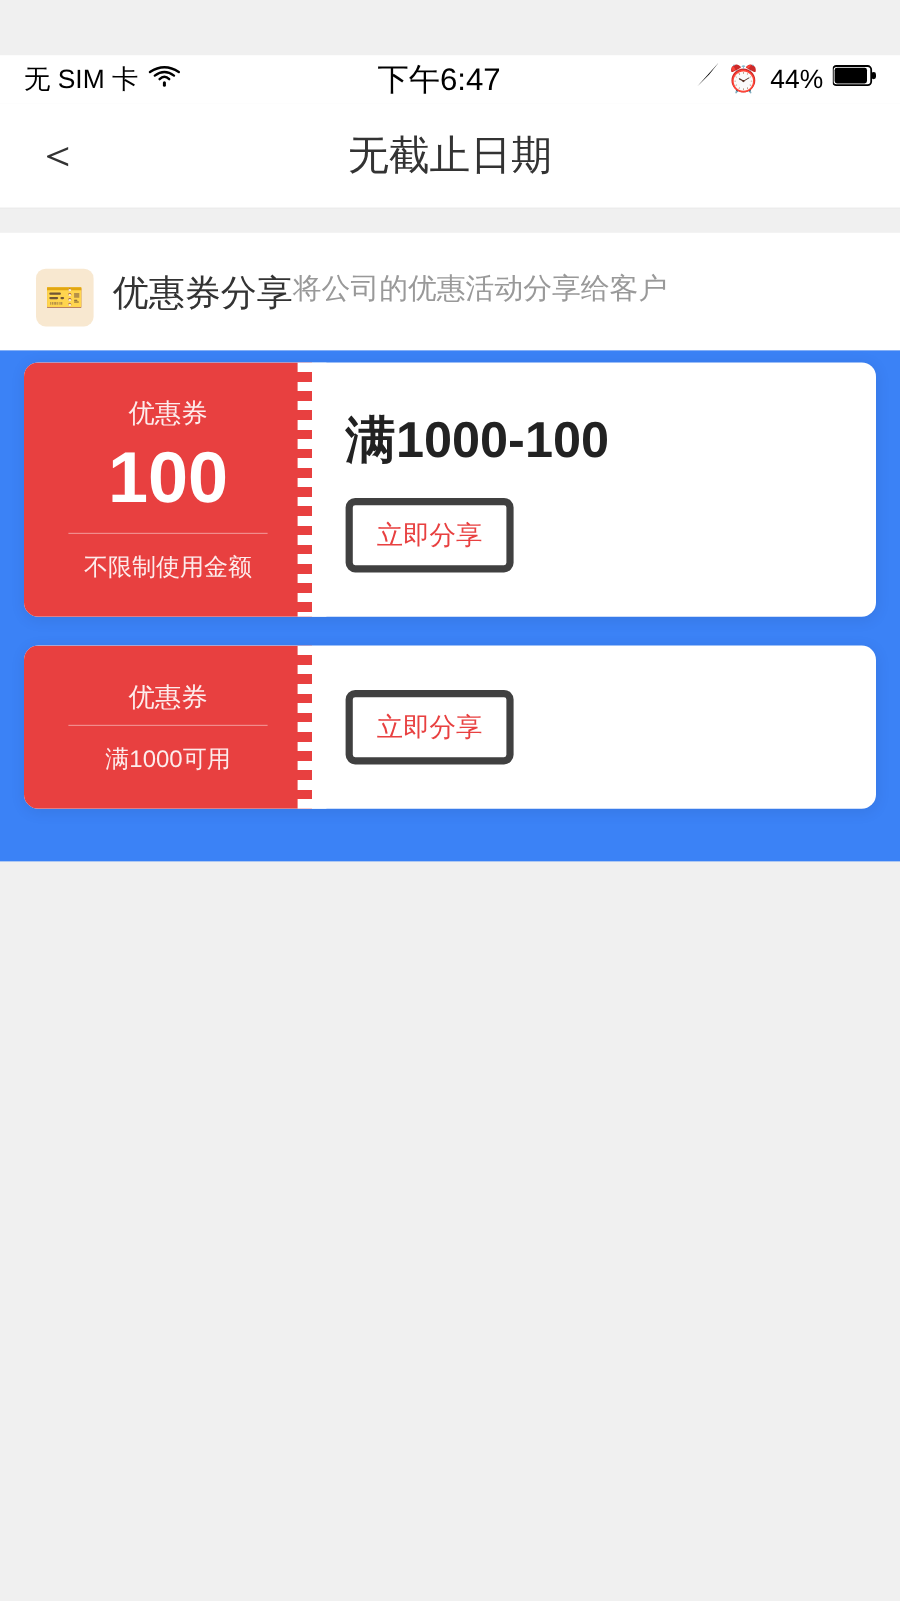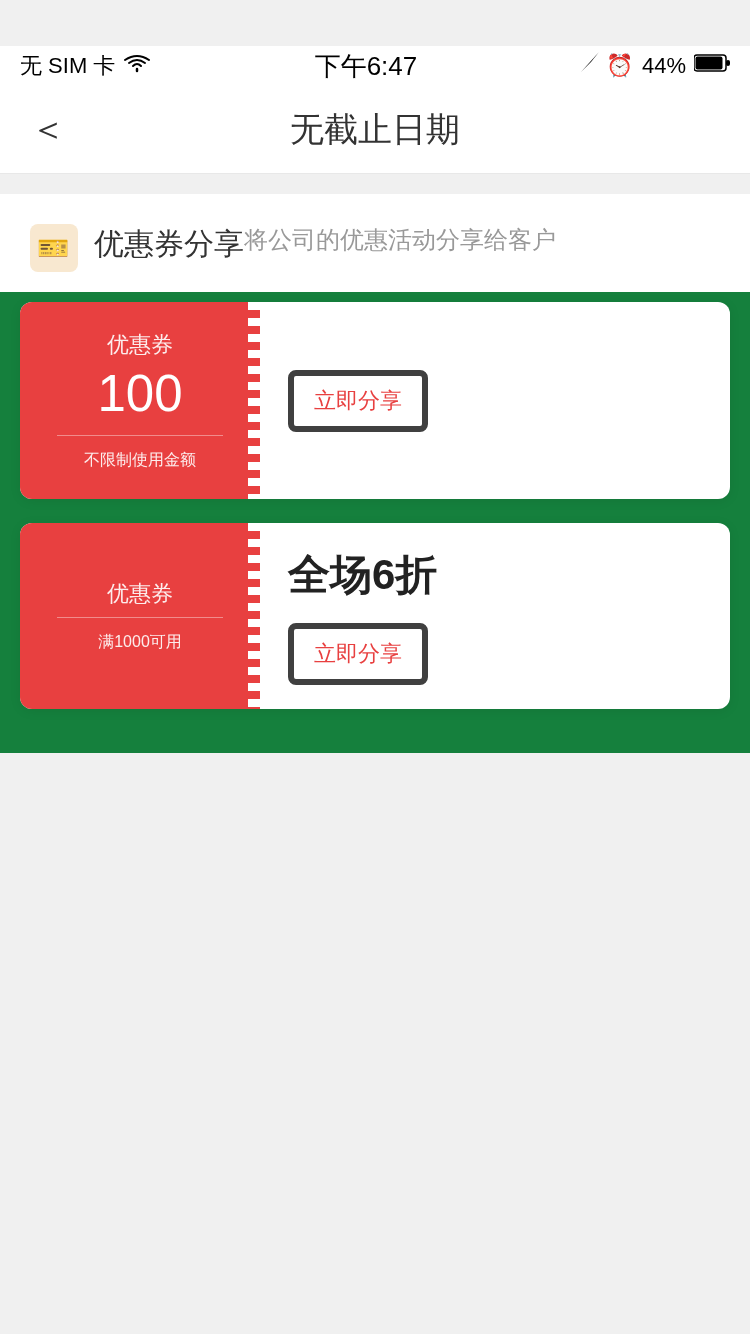--- a/index.html
+++ b/index.html
@@ -102,21 +102,21 @@
       font-weight: 500;
       margin-bottom: 6px;
     }
     .section-subtitle {
       font-size: 24px;
       color: #999;
     }
 
     
     .coupon-list {
-      background: #15803d;
+      background: #3b82f6;
       padding: 10px 20px 20px 20px;
     }
 
     
     .coupon-card {
       width: 100%;
       background: #fff;
       border-radius: 12px;
       box-shadow: 0 2px 12px rgba(0,0,0,0.08);
       margin-bottom: 24px;
@@ -156,34 +156,34 @@
       z-index: 2;
     }
 
     .coupon-label {
       color: rgba(255,255,255,0.9);
       font-size: 22px;
       margin-bottom: 8px;
     }
     .coupon-amount {
       color: #fff;
-      font-size: 51px;
-      font-weight: normal;
+      font-size: 60px;
+      font-weight: bold;
       line-height: 1;
       margin-bottom: 16px;
     }
     .coupon-divider-line {
       width: 80%;
       height: 1px;
       background: rgba(255,255,255,0.4);
       margin-bottom: 14px;
     }
     .coupon-condition {
       color: rgba(255,255,255,0.9);
-      font-size: 16px;
+      font-size: 20px;
       text-align: center;
     }
 
     
     .coupon-right {
       flex: 1;
       padding: 24px 28px;
       display: flex;
       flex-direction: column;
       justify-content: center;
@@ -276,34 +276,34 @@
 <div class="coupon-list">
 
   <div class="coupon-card">
     <div class="coupon-left">
       <span class="coupon-label">优惠券</span>
       <span class="coupon-amount">100</span>
       <div class="coupon-divider-line"></div>
       <span class="coupon-condition">不限制使用金额</span>
     </div>
     <div class="coupon-right">
+      <span class="coupon-name">满1000-100</span>
       <div class="coupon-bottom-row">
         <button class="share-btn">立即分享</button>
       </div>
     </div>
   </div>
 
   <div class="coupon-card">
     <div class="coupon-left">
       <span class="coupon-label">优惠券</span>
       <div class="coupon-divider-line"></div>
       <span class="coupon-condition">满1000可用</span>
     </div>
     <div class="coupon-right">
-      <span class="coupon-name">全场6折</span>
       <div class="coupon-bottom-row">
         <button class="share-btn">立即分享</button>
       </div>
     </div>
   </div>
 
 </div>
 
 <div class="bottom-area"></div>
 

